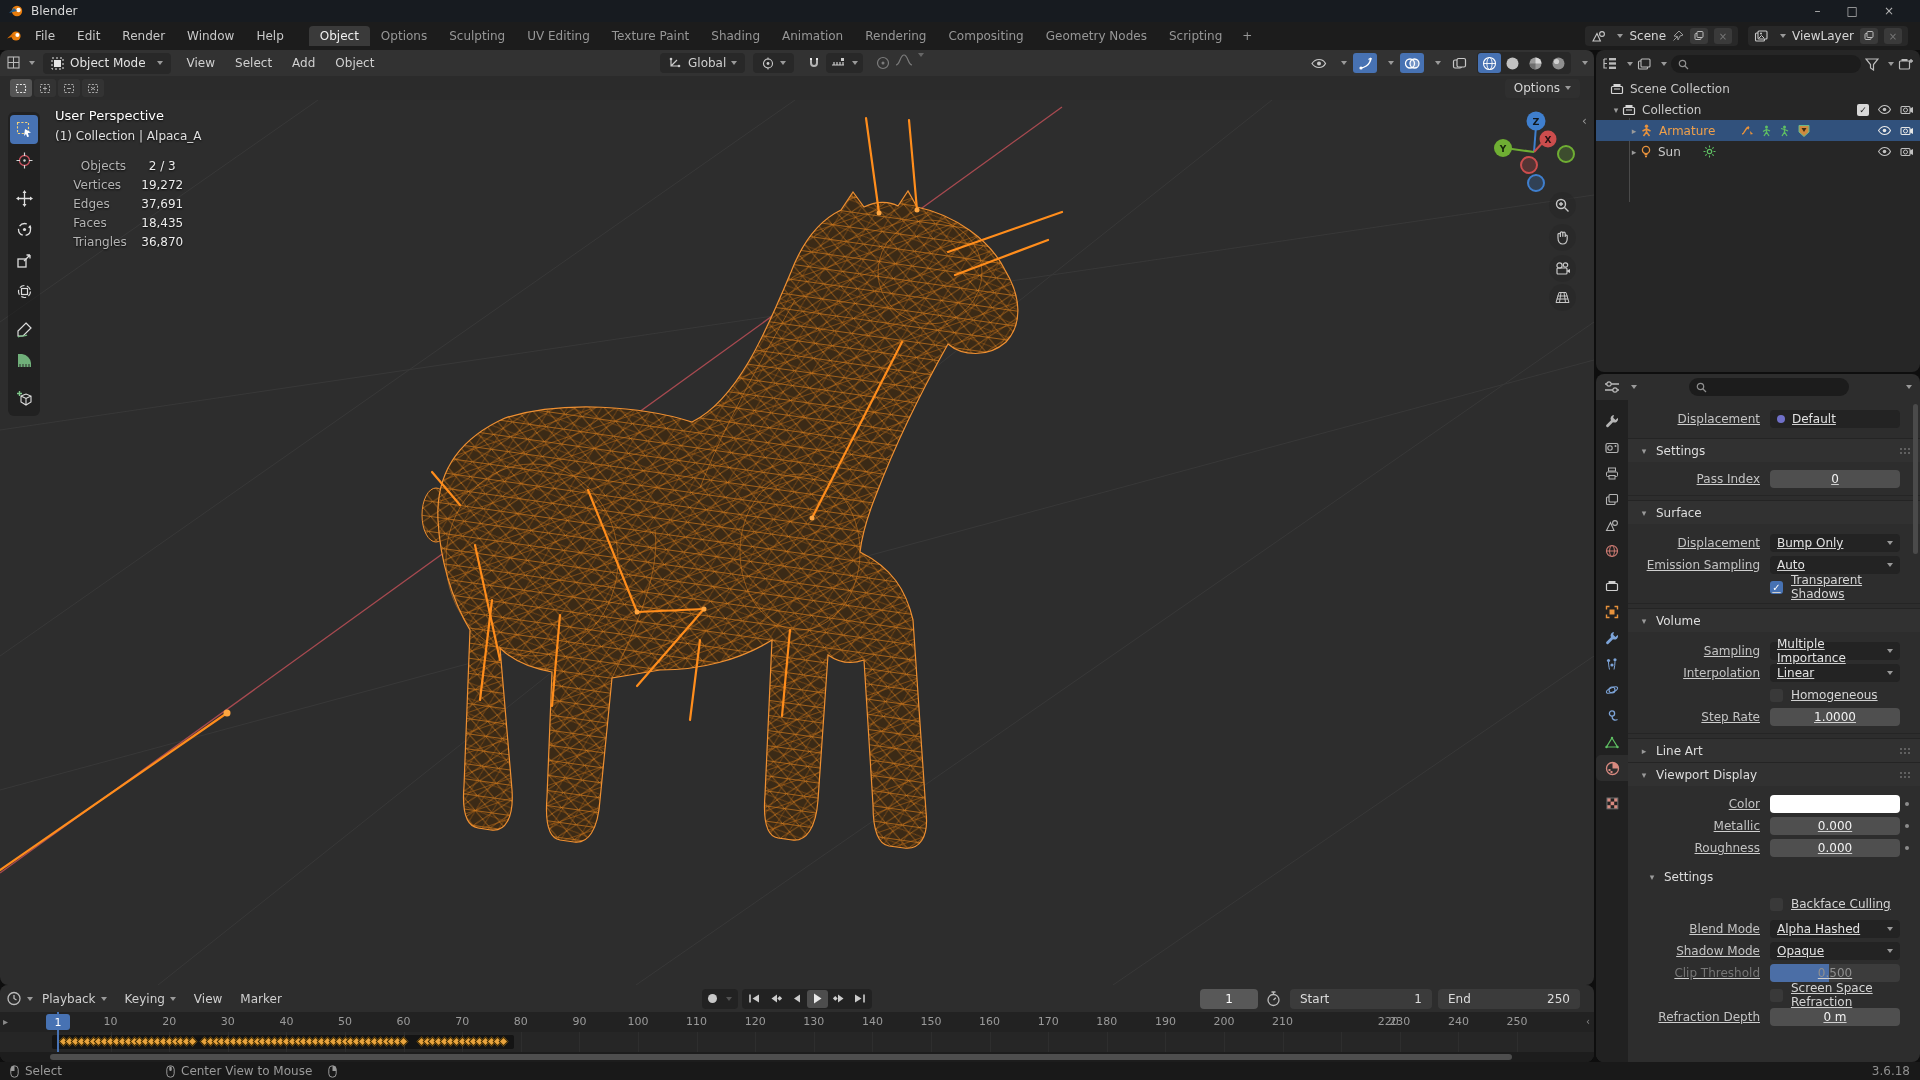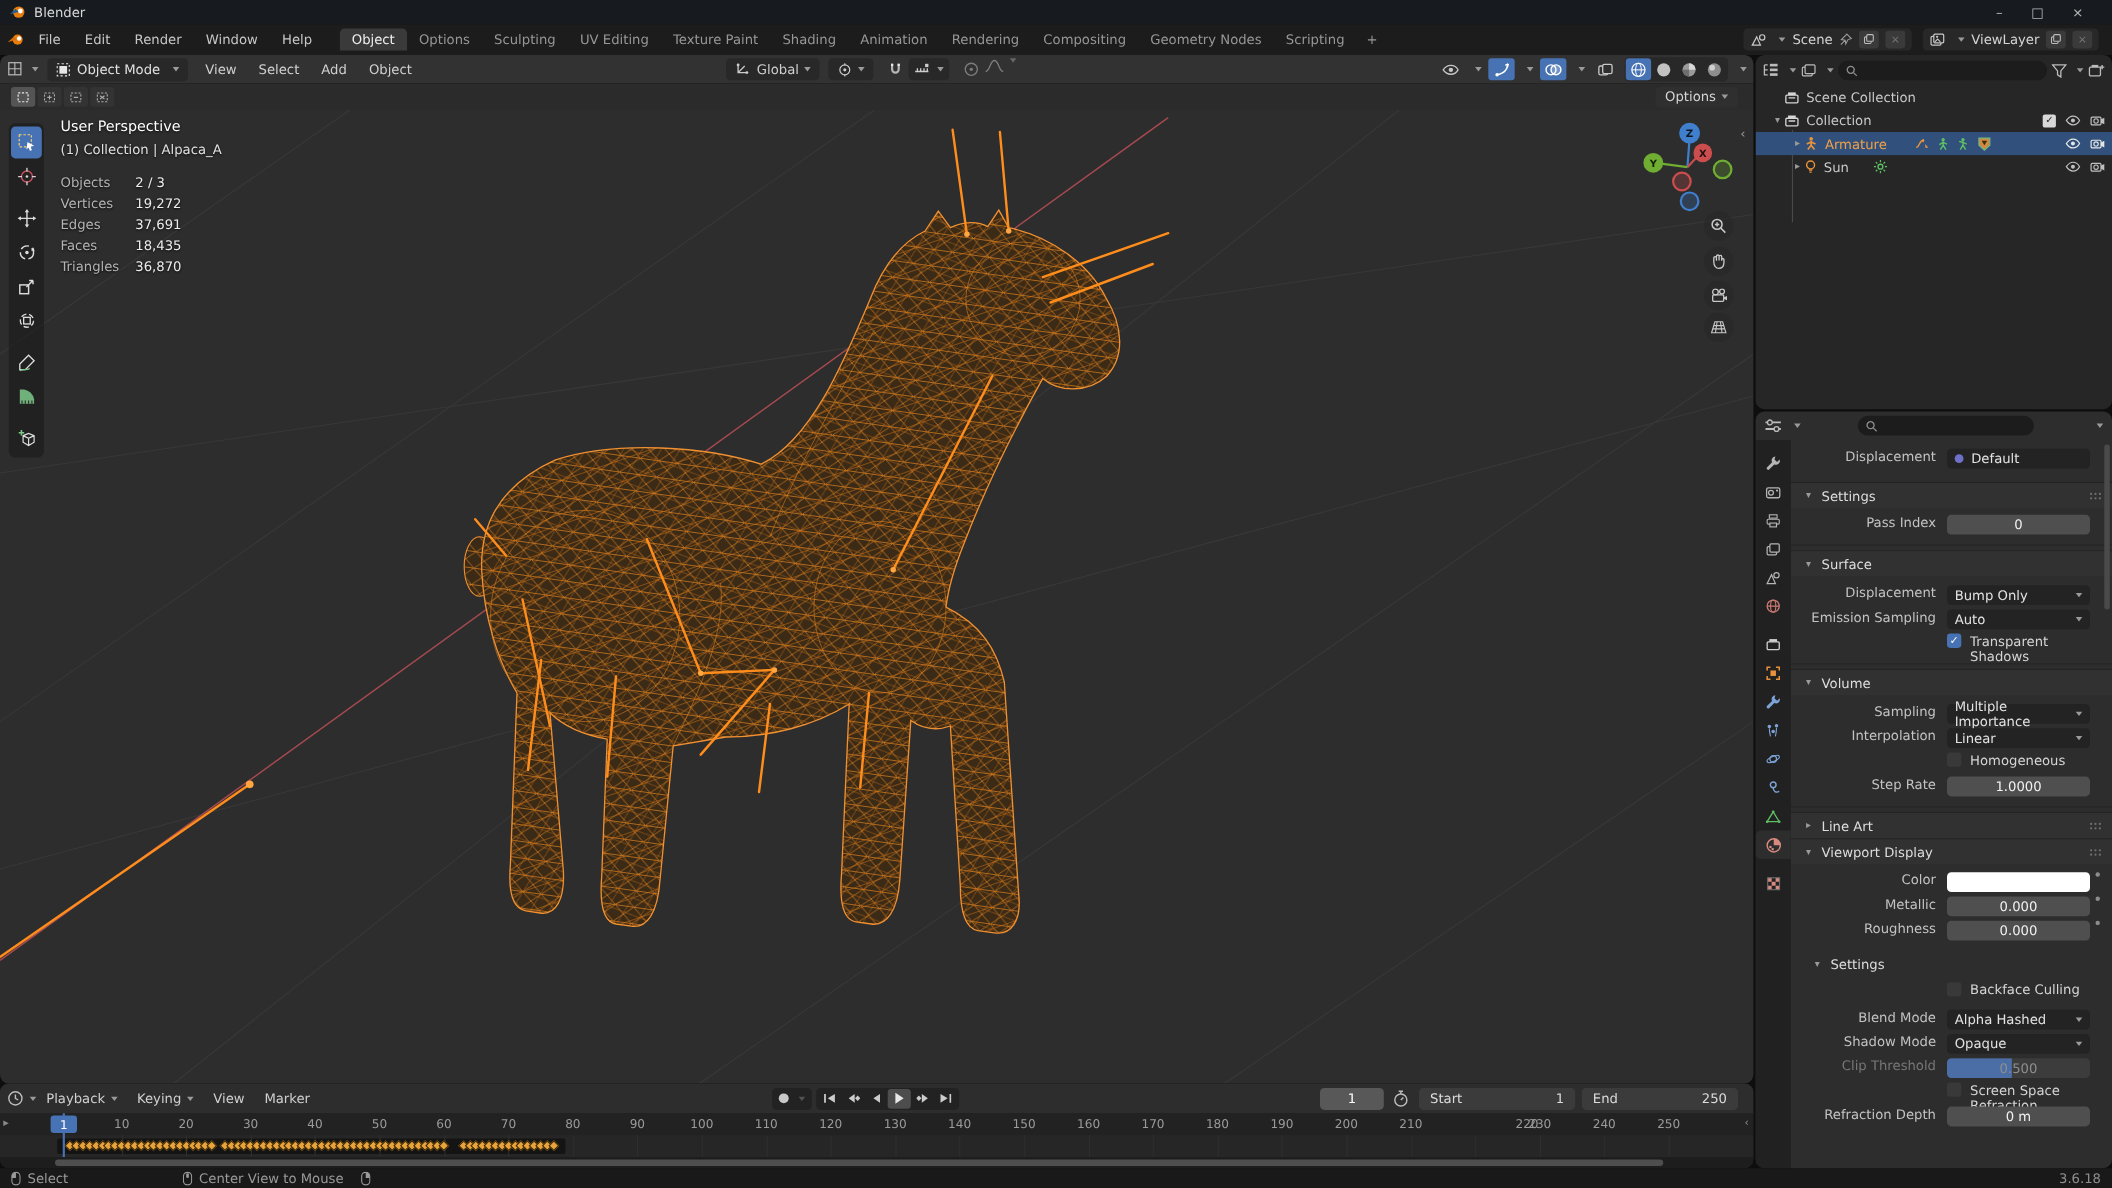--- a/index.html
+++ b/index.html
@@ -43,21 +43,21 @@
   .tsbtn{width:22px;height:18px;border-radius:3px;background:#333;margin-right:2px;display:flex;align-items:center;justify-content:center;}
   .tsbtn.on{background:#545454;}
   #options-btn{position:absolute;right:14px;display:flex;align-items:center;color:#d5d5d5;background:#2f2f2f;border-radius:4px;height:19px;padding:0 9px;}
 
   
   #viewport{position:absolute;left:0;top:100px;width:1594px;height:885px;background:#2d2d2d;overflow:hidden;border-radius:0 0 8px 8px;}
   #overlay-text{position:absolute;left:55px;top:8px;text-shadow:0 1px 2px rgba(0,0,0,.8);}
   #overlay-text .t1{color:#fff;font-size:13px;margin-bottom:6px;}
   #overlay-text .t2{color:#e0e0e0;font-size:12px;}
   #stats{margin-top:16px;}
-  .stat-row{display:flex;height:19px;}
+  .stat-row{display:flex;height:19px;justify-content:center;}
   .stat-row .sl{width:68px;color:#b4b4b4;}
   .stat-row .sv{color:#ececec;}
   
   #toolbar{position:absolute;left:8px;top:12px;width:32px;display:flex;flex-direction:column;background:rgba(24,24,24,.55);border-radius:6px;padding:2px;}
   .tool{width:28px;height:29px;border-radius:4px;display:flex;align-items:center;justify-content:center;margin:1px 0;}
   .tool.on{background:#4772b3;}
   .tgap{height:7px;}
   
   #gizmo{position:absolute;left:1490px;top:5px;}
   .sidebtn{position:absolute;width:27px;height:27px;border-radius:50%;background:rgba(40,40,40,.65);display:flex;align-items:center;justify-content:center;}
@@ -75,21 +75,21 @@
   .disc{color:#9a9a9a;width:12px;display:inline-block;text-align:center;font-size:9px;}
 
   
   #props{position:absolute;left:1596px;top:374px;width:324px;height:688px;background:#2d2d2d;border-radius:8px;overflow:hidden;}
   #tabstrip{position:absolute;left:0;top:26px;width:32px;height:662px;background:#212121;display:flex;flex-direction:column;align-items:center;padding-top:8px;}
   .ptab{width:32px;height:26px;display:flex;align-items:center;justify-content:center;}
   .ptab.active{background:#2d2d2d;border-radius:5px 0 0 5px;}
   .ptgap{height:9px;}
   #props-header{display:flex;align-items:center;height:26px;padding:0 8px;gap:6px;}
   #props-content{position:absolute;left:32px;top:26px;right:0;bottom:0;overflow:hidden;}
-  .prow{display:flex;align-items:flex-start;height:22px;padding:0 6px 0 0;}
+  .prow{display:flex;align-items:center;height:22px;padding:0 6px 0 0;text-decoration:underline;}
   .plabel{width:142px;text-align:right;padding-right:10px;color:#c3c3c3;flex:none;}
   .plabel.dim{color:#777;}
   .pfield{flex:1;height:18px;border-radius:4px;background:#232323;display:flex;align-items:center;padding:0 7px;color:#e3e3e3;position:relative;}
   .pfield .cv{margin-left:auto;}
   .pfield.num{background:#4f4f4f;justify-content:center;color:#f2f2f2;}
   .pfield.slider{background:#3c3c3c;justify-content:center;color:#8f8f8f;overflow:hidden;}
   .pfield.slider .fill{position:absolute;left:0;top:0;bottom:0;width:45%;background:#4b6ea6;}
   .pfield.slider span{position:relative;}
   .pfield.color{background:#fff;}
   .kdot{width:14px;flex:none;display:flex;justify-content:center;}
@@ -610,21 +610,21 @@
       <span class="cv"></span>
       <svg width="16" height="14" viewBox="0 0 16 14">
         <rect x="1.5" y="4" width="10" height="8" rx="1" fill="none" stroke="#bbb" stroke-width="1.2"></rect>
           <rect x="3.5" y="2" width="6" height="2" fill="#bbb"></rect>
           <path d="M13,2 V6 M11,4 H15" stroke="#bbb" stroke-width="1.3"></path>
       </svg>
     </div>
 
     <div class="tree-line"></div>
 
-    <div class="ol-row" style="padding-left:26px">
+    <div class="ol-row" style="padding-left:14px">
       <svg width="14" height="12" viewBox="0 0 14 12">
         <rect x="1.5" y="3.5" width="11" height="7" rx="1" fill="none" stroke="#d5d5d5" stroke-width="1.2"></rect>
           <rect x="3.5" y="1" width="7" height="2.4" fill="#d5d5d5"></rect>
           <path d="M4,6 H10" stroke="#d5d5d5" stroke-width="1.2"></path>
       </svg>
       <span class="name">Scene Collection</span>
     </div>
 
     <div class="ol-row" style="padding-left:14px">
       <span class="disc">▾</span>

